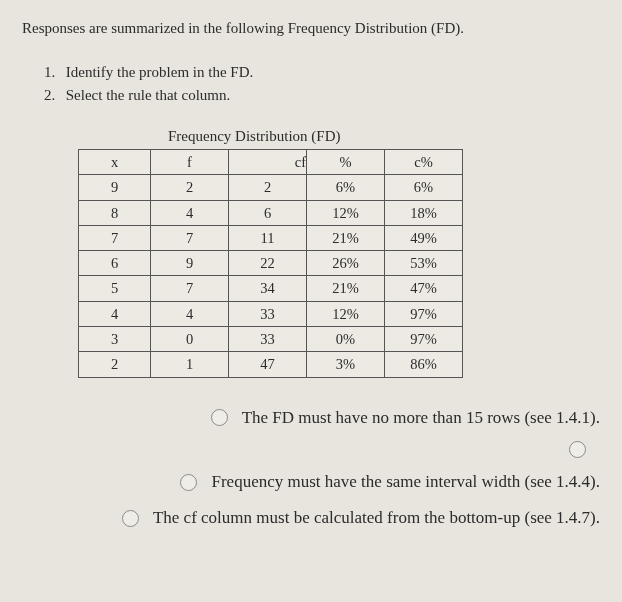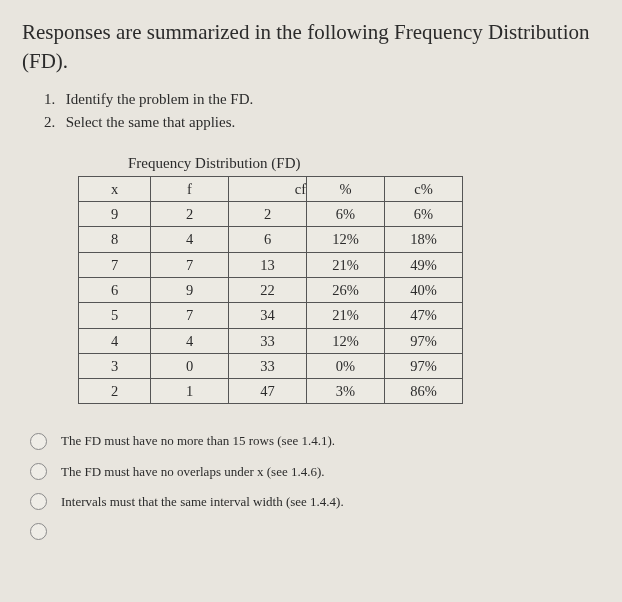--- a/index.html
+++ b/index.html
@@ -8,39 +8,39 @@
     padding: 18px 22px;
     width: 622px;
     height: 602px;
     background: #e8e5de;
     font-family: Georgia, 'Times New Roman', serif;
     color: #2b2b2b;
     font-size: 15px;
     line-height: 1.4;
   }
   .intro {
-    margin-bottom: 12px;
-    font-size: 21px;
+    margin-bottom: 23px;
+    font-size: 15px;
   }
   .numbered {
     margin: 0 0 20px 22px;
   }
   .numbered .item {
     margin-bottom: 2px;
   }
   .numbered .num {
     display: inline-block;
     width: 18px;
   }
   .table-wrap {
     margin: 0 0 28px 56px;
   }
   .table-title {
     text-align: left;
-    margin-left: 50px;
+    margin-left: 90px;
     margin-bottom: 2px;
     font-size: 15px;
   }
   table {
     border-collapse: collapse;
     background: #eceae3;
   }
   th, td {
     border: 1px solid #555;
     padding: 2px 0;
@@ -55,21 +55,22 @@
   .col-cf { width: 78px; text-align: right; }
   .col-p  { width: 78px; }
   .col-cp { width: 78px; }
   .options {
     margin-left: 8px;
   }
   .opt {
     display: flex;
     align-items: center;
     margin-bottom: 12px;
-    font-size: 13px;
+    font-size: 17px;
+    justify-content: flex-end;
   }
   .radio {
     width: 17px;
     height: 17px;
     border: 1.6px solid #8a8a8a;
     border-radius: 50%;
     margin-right: 14px;
     flex: 0 0 auto;
     background: #efede7;
   }
@@ -79,21 +80,21 @@
 
 <div class="intro">Responses are summarized in the following Frequency Distribution (FD).</div>
 
 <div class="numbered">
   <div class="item">
     <span class="num">1.</span>
     <span>Identify the problem in the FD.</span>
   </div>
   <div class="item">
     <span class="num">2.</span>
-    <span>Select the same that applies.</span>
+    <span>Select the rule that column.</span>
   </div>
 </div>
 
 <div class="table-wrap">
   <div class="table-title">Frequency Distribution (FD)</div>
   <table>
     <tbody>
         <tr>
       <th class="col-x">x</th>
       <th class="col-f">f</th>
@@ -111,30 +112,30 @@
     <tr>
       <td>8</td>
       <td>4</td>
       <td>6</td>
       <td>12%</td>
       <td>18%</td>
     </tr>
     <tr>
       <td>7</td>
       <td>7</td>
-      <td>13</td>
+      <td>11</td>
       <td>21%</td>
       <td>49%</td>
     </tr>
     <tr>
       <td>6</td>
       <td>9</td>
       <td>22</td>
       <td>26%</td>
-      <td>40%</td>
+      <td>53%</td>
     </tr>
     <tr>
       <td>5</td>
       <td>7</td>
       <td>34</td>
       <td>21%</td>
       <td>47%</td>
     </tr>
     <tr>
       <td>4</td>
@@ -161,22 +162,22 @@
     </table>
 </div>
 
 <div class="options">
   <div class="opt">
     <span class="radio"></span>
     <span>The FD must have no more than 15 rows (see 1.4.1).</span>
   </div>
   <div class="opt">
     <span class="radio"></span>
-    <span>The FD must have no overlaps under x (see 1.4.6).</span>
   </div>
   <div class="opt">
     <span class="radio"></span>
-    <span>Intervals must that the same interval width (see 1.4.4).</span>
+    <span>Frequency must have the same interval width (see 1.4.4).</span>
   </div>
   <div class="opt">
     <span class="radio"></span>
+    <span>The cf column must be calculated from the bottom-up (see 1.4.7).</span>
   </div>
 </div>
 
 </body></html>

